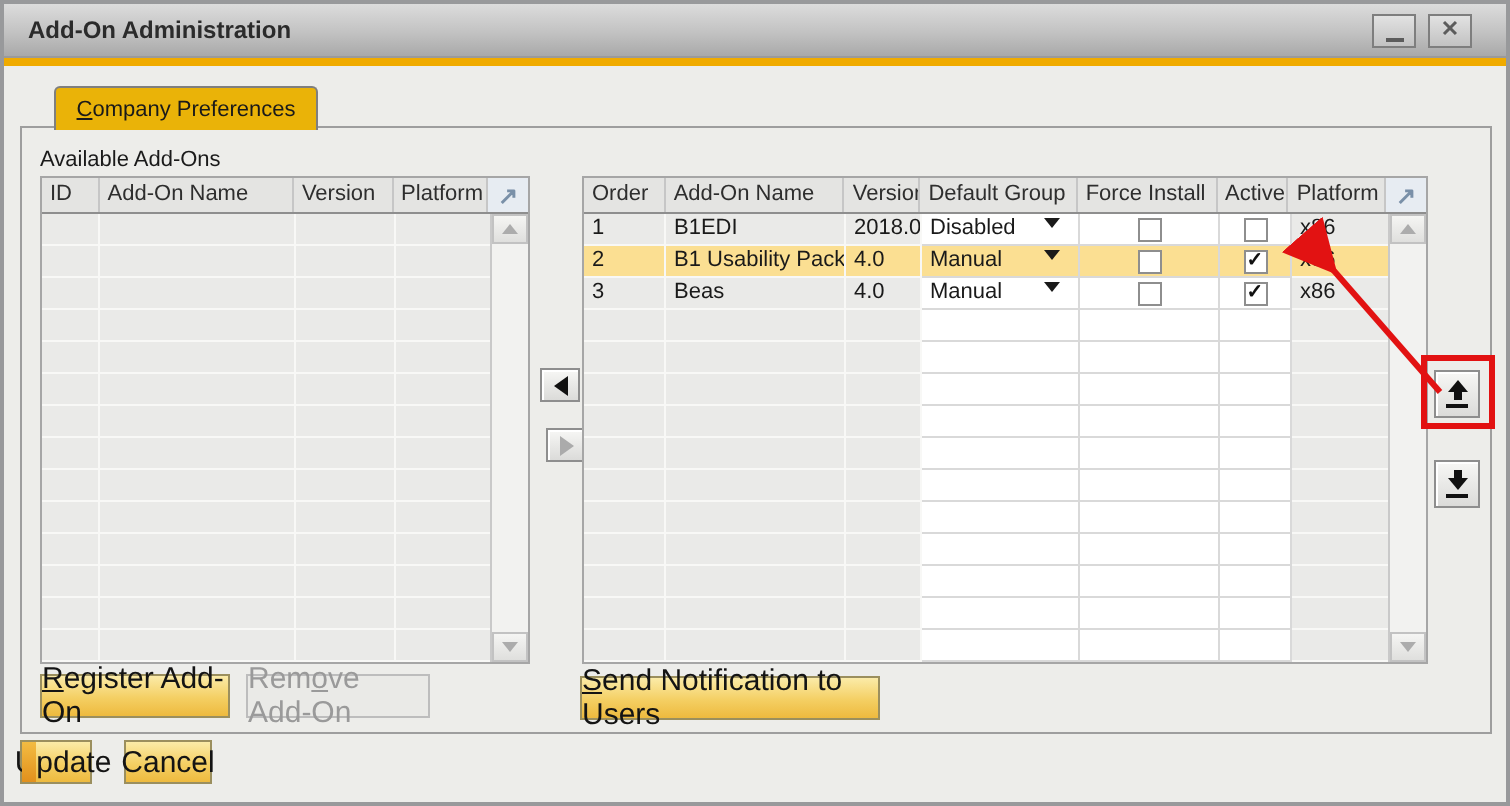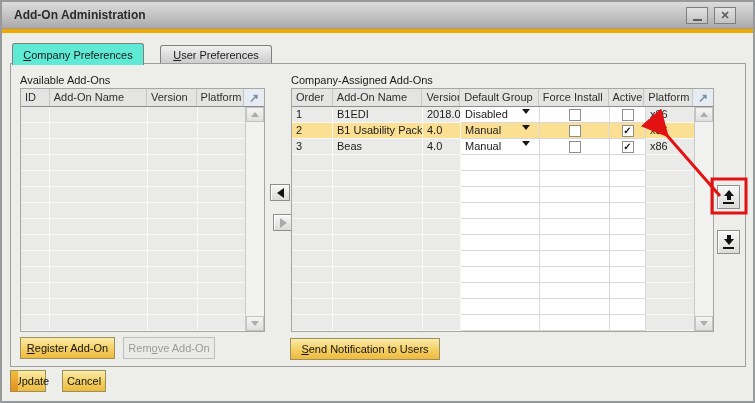--- a/index.html
+++ b/index.html
@@ -19,21 +19,21 @@
   .winbtn.min { right:45px; }
   .winbtn.close { right:17px; }
   .minbar { width:9px; height:2px; background:#5C5C5C; margin-top:8px; }
   .xglyph { color:#5C5C5C; font-weight:bold; font-size:11px; line-height:1; }
 
   .goldline { position:absolute; left:0; top:27px; right:0; height:4px; background:#F0AB00; }
 
   
   .tab { position:absolute; display:flex; align-items:center; justify-content:center;
          border:1px solid #7F7F7F; border-bottom:none; border-radius:3px 3px 0 0; }
-  .tab.active { left:10px; top:41px; width:132px; height:22px; background:#5eead4; z-index:3;align-items:center; }
+  .tab.active { left:25px; top:41px; width:132px; height:22px; background:#eab308; z-index:3;align-items:center; }
   .tab.inactive { left:158px; top:43px; width:112px; height:18px;
                   background:linear-gradient(#F0F0F0,#CDCDCB); z-index:1; }
 
   
   .framebox { position:absolute; left:8px; top:61px; width:736px; height:304px;
               border:1px solid #9E9E9E; background:#EDEDEA; z-index:2; }
 
   .panel-label { position:absolute; z-index:4; font-size:11px; color:#1A1A1A; }
 
   
@@ -89,21 +89,21 @@
         align-items:center; justify-content:center; }
   .ud .t-up { width:0;height:0;border-left:5px solid transparent;border-right:5px solid transparent;
               border-bottom:6px solid #111; }
   .ud .t-down { width:0;height:0;border-left:5px solid transparent;border-right:5px solid transparent;
                 border-top:6px solid #111; }
   .ud .stem { width:4px; height:4px; background:#111; }
   .ud .base { width:11px; height:2px; background:#111; margin-top:2px; }
 
   
   .btn { position:absolute; display:flex; align-items:center; justify-content:center;
-         font-size:11px; color:#141414; border:1px solid #9B8F5E; cursor:default; z-index:5;
+         font-size:15px; color:#141414; border:1px solid #9B8F5E; cursor:default; z-index:5;
          background:linear-gradient(#FBEBA8,#F4CF63 55%,#EEBA3E); }
   .btn.disabled { background:#EAEAE7; border-color:#BDBDBD; color:#9A9A9A; }
   .btn-register { left:18px;  top:335px; width:95px; height:22px; }
   .btn-remove   { left:121px; top:335px; width:92px; height:22px; }
   .btn-send     { left:288px; top:336px; width:150px; height:22px; }
   .btn-update   { left:8px;  top:368px; width:36px; height:22px; padding-left:7px; }
   .btn-cancel   { left:60px; top:368px; width:44px; height:22px; }
   .btn-stripe { position:absolute; left:0; top:0; bottom:0; width:7px;
                 background:linear-gradient(#F3BC42,#E2901C); }
 
@@ -126,23 +126,20 @@
     </div>
     <div class="winbtn close">
       <span class="xglyph">✕</span>
     </div>
   </div>
   <div class="goldline"></div>
 
   <div class="tab active">
     <span><u>C</u>ompany Preferences</span>
   </div>
-  <div class="tab inactive">
-    <span><u>U</u>ser Preferences</span>
-  </div>
 
   <div class="framebox"></div>
 
   <div class="panel-label" style="left:18px; top:72px;">Available Add-Ons</div>
   <div class="tbl" style="left:18px; top:86px; width:245px; height:244px;">
     <div class="thead">
       <div class="hcell c-id">ID</div>
       <div class="hcell c-name">Add-On Name</div>
       <div class="hcell c-ver">Version</div>
       <div class="hcell c-plat">Platform</div>
@@ -244,21 +241,20 @@
     </div>
   </div>
 
   <div class="mv" style="left:268px; top:182px;">
     <div class="tri-left"></div>
   </div>
   <div class="mv" style="left:271px; top:212px;">
     <div class="tri-right"></div>
   </div>
 
-  <div class="panel-label" style="left:289px; top:72px;">Company-Assigned Add-Ons</div>
   <div class="tbl" style="left:289px; top:86px; width:423px; height:244px;">
     <div class="thead">
       <div class="hcell c-order">Order</div>
       <div class="hcell c-rname">Add-On Name</div>
       <div class="hcell c-rver">Version</div>
       <div class="hcell c-grp">Default Group</div>
       <div class="hcell c-force">Force Install</div>
       <div class="hcell c-active">Active</div>
       <div class="hcell c-rplat">Platform</div>
       <div class="hexp">↗</div>

